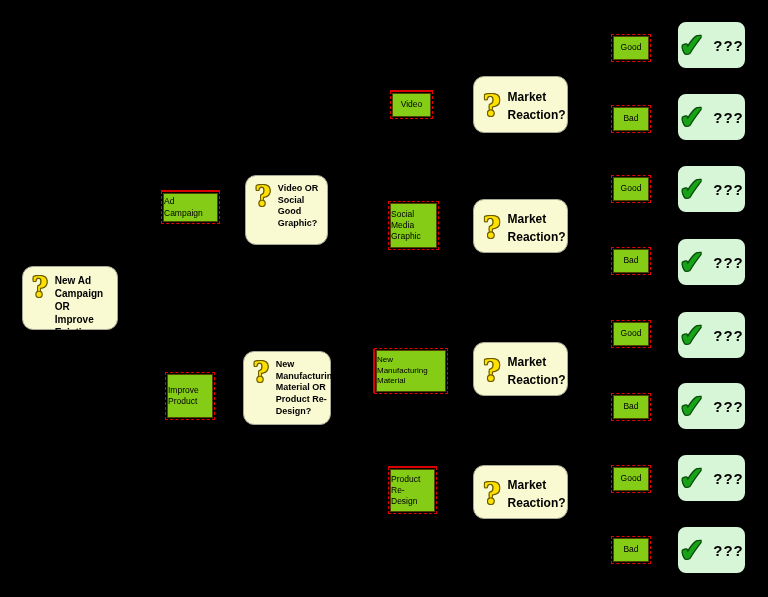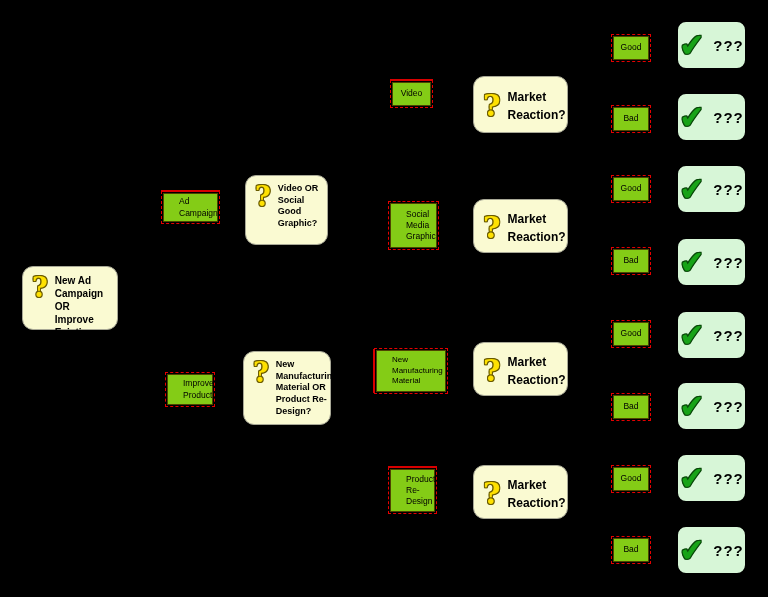--- a/index.html
+++ b/index.html
@@ -21,21 +21,21 @@
   .dtxt{white-space:pre-line;line-height:1.3;font-weight:bold;}
   .root .dtxt{font-size:10px;}
   .mid .dtxt{font-size:9px;}
   .mr .dtxt{font-size:12px;line-height:1.5;}
   
   .ybox{
     position:absolute;background:#84cc16;border:1px solid #4F4400;box-sizing:border-box;
     outline:1px dashed #E60000;outline-offset:1px;
     display:flex;align-items:center;font-weight:normal;font-size:8.5px;line-height:1.3;
   }
-  .ybox .lbl{white-space:pre-line;padding-left:15px;}
+  .ybox .lbl{white-space:pre-line;padding-left:0;}
   .ybox.center{justify-content:center;}
   .ybox.center .lbl{padding-left:0;text-align:center;}
   .ybox.small{font-size:8px;}
   .acc-top::after{
     content:"";position:absolute;left:-3px;right:-3px;top:-4px;height:2px;background:#D80000;
   }
   .acc-left::before{
     content:"";position:absolute;left:-4px;top:-2px;bottom:-2px;width:2px;background:#D80000;
   }
   
@@ -60,42 +60,42 @@
     <span class="dtxt">New Ad
 Campaign OR
 Improve Existing
 Product?</span>
   </div>
 
   <div class="ybox acc-top" style="left:163px;top:193px;width:55px;height:29px">
     <span class="lbl">Ad
 Campaign</span>
   </div>
-  <div class="ybox" style="left:167px;top:374px;width:46px;height:31px">
+  <div class="ybox" style="left:167px;top:374px;width:46px;height:44px">
     <span class="lbl">Improve
 Product</span>
   </div>
 
   <div class="dnode mid" style="left:245px;top:175px;width:83px;height:70px">
     <span class="qicon" style="font-size:27px">?</span>
     <span class="dtxt">Video OR
 Social
 Good
 Graphic?</span>
   </div>
   <div class="dnode mid" style="left:243px;top:351px;width:88px;height:74px">
     <span class="qicon" style="font-size:27px">?</span>
     <span class="dtxt">New
 Manufacturing
 Material OR
 Product Re-
 Design?</span>
   </div>
 
-  <div class="ybox center acc-top" style="left:392px;top:82px;width:39px;height:24px">
+  <div class="ybox center acc-top" style="left:392px;top:93px;width:39px;height:24px">
     <span class="lbl">Video</span>
   </div>
   <div class="ybox" style="left:390px;top:203px;width:47px;height:45px">
     <span class="lbl">Social
 Media
 Graphic</span>
   </div>
   <div class="ybox small acc-left" style="left:376px;top:350px;width:70px;height:42px">
     <span class="lbl">New
 Manufacturing

